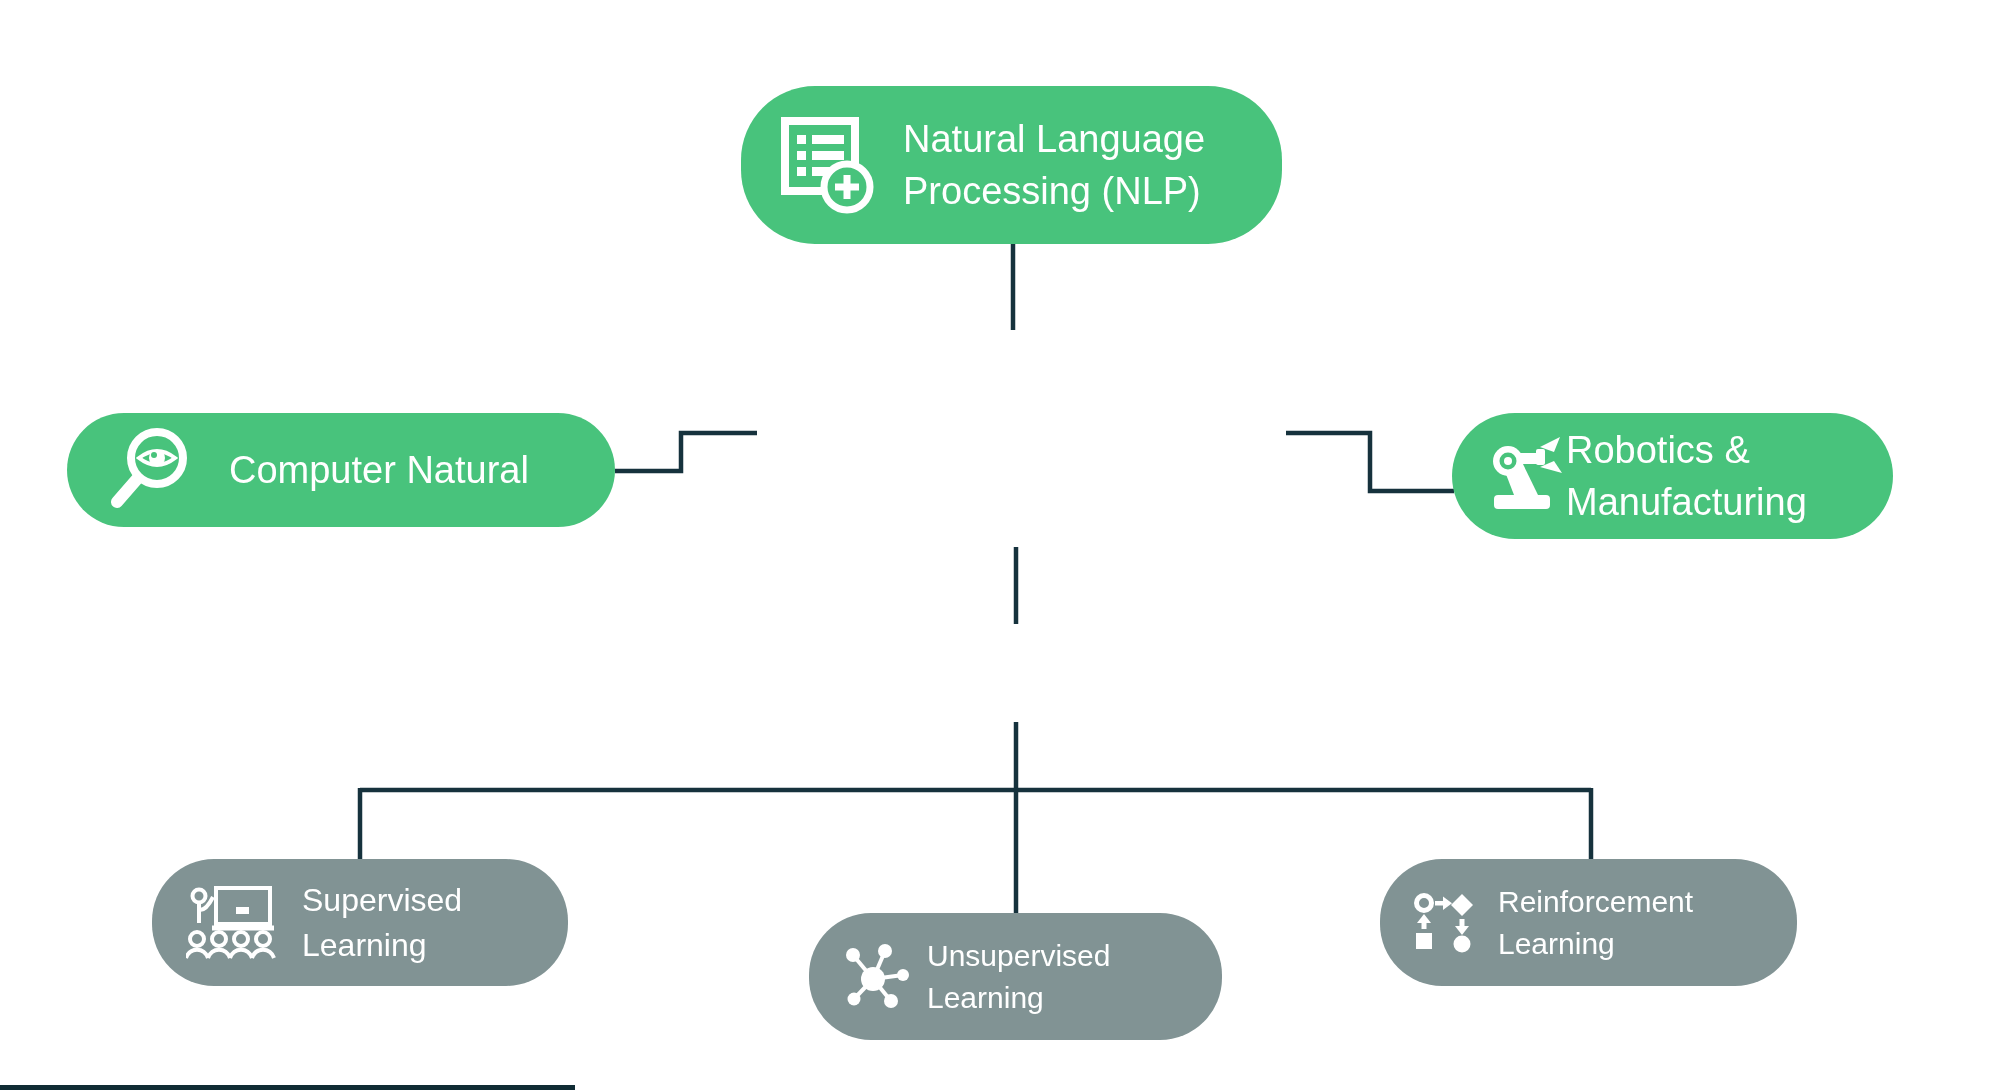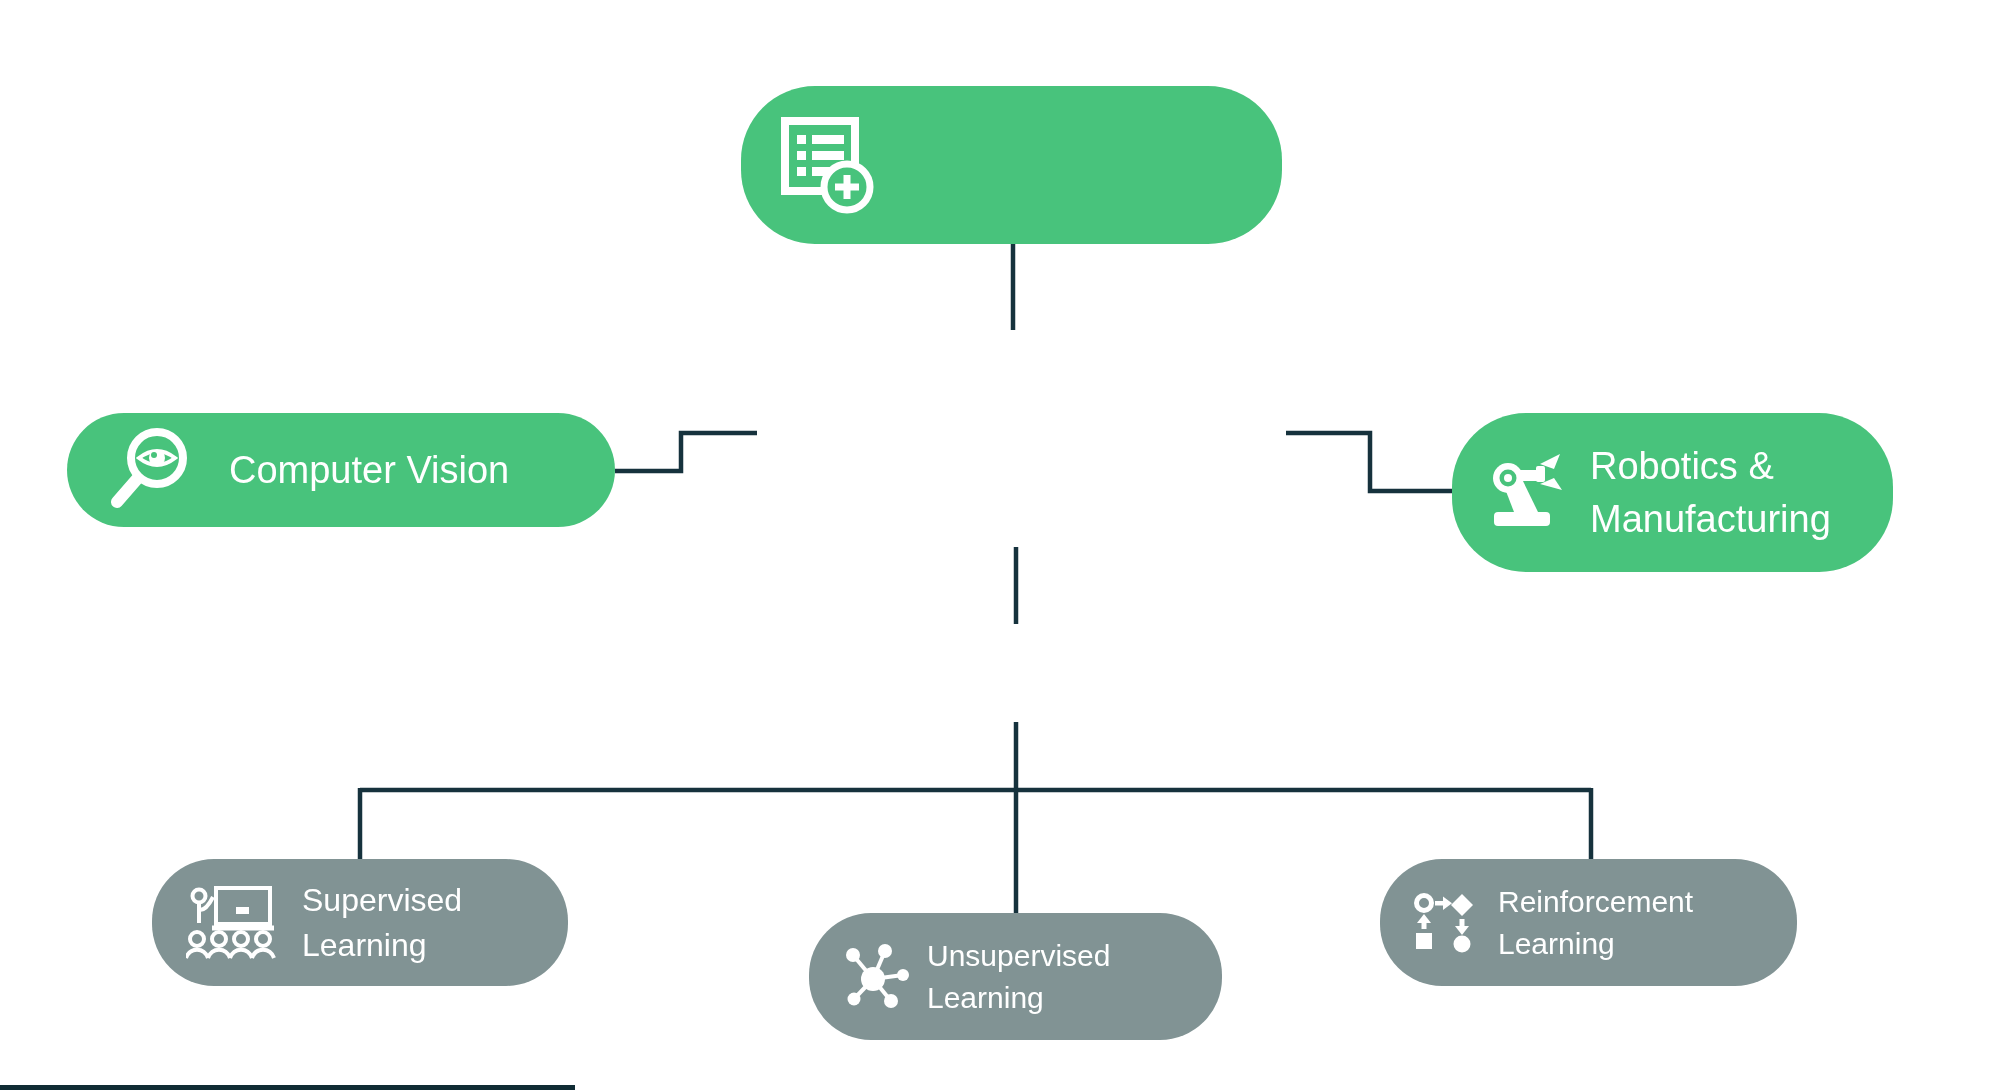--- a/index.html
+++ b/index.html
@@ -35,21 +35,21 @@
   }
   .node .icon { flex: 0 0 auto; display: block; line-height: 0; }
   .green { background: var(--green, #48c37c); }
   .dark  { background: var(--dark, #102c34); }
   .gray  { background: var(--gray, #819394); }
 
   
   #node-nlp          { left: 741px;  top: 86px;  width: 541px; height: 158px; border-radius: 74px;  padding-left: 34px;  gap: 24px; font-size: 38px; }
   #node-ai           { left: 753px;  top: 328px; width: 535px; height: 221px; border-radius: 111px; padding-left: 40px;  gap: 26px; font-size: 45px; }
   #node-cv           { left: 67px;   top: 413px; width: 548px; height: 114px; border-radius: 57px;  padding-left: 40px;  gap: 36px; font-size: 38px; }
-  #node-robotics     { left: 1452px; top: 413px; width: 441px; height: 159px; border-radius: 74px;  padding-left: 32px;  gap: 24px; font-size: 38px; }
+  #node-robotics     { left: 1452px; top: 413px; width: 441px; height: 126px; border-radius: 74px;  padding-left: 32px;  font-size: 38px; }
   #node-ml           { left: 760px;  top: 622px; width: 496px; height: 102px; border-radius: 51px;  padding-left: 40px;  gap: 22px; font-size: 38px; }
   #node-supervised   { left: 152px;  top: 859px; width: 416px; height: 127px; border-radius: 62px;  padding-left: 34px;  gap: 24px; font-size: 32px; }
   #node-unsupervised { left: 809px;  top: 913px; width: 413px; height: 127px; border-radius: 62px;  padding-left: 32px;  gap: 14px; font-size: 30px; }
   #node-reinforcement{ left: 1380px; top: 859px; width: 417px; height: 127px; border-radius: 62px;  padding-left: 32px;  gap: 22px; font-size: 30px; }
 
   .bottom-bar {
     position: absolute;
     left: 0; top: 1085px;
     width: 575px; height: 5px;
     background: var(--dark, #102c34);
@@ -80,34 +80,36 @@
         <rect x="22" y="38" width="9" height="9" fill="#fff"></rect>
         <rect x="22" y="54" width="9" height="9" fill="#fff"></rect>
         <rect x="37" y="22" width="32" height="9" fill="#fff"></rect>
         <rect x="37" y="38" width="32" height="9" fill="#fff"></rect>
         <rect x="37" y="54" width="18" height="9" fill="#fff"></rect>
         <circle cx="72" cy="74" r="23" fill="var(--green)" stroke="#fff" stroke-width="7"></circle>
         <rect x="60" y="70.5" width="24" height="7" fill="#fff"></rect>
         <rect x="68.5" y="62" width="7" height="24" fill="#fff"></rect>
       </svg>
     </span>
+    <span class="label">Natural Language
+Processing (NLP)</span>
   </div>
 
 
   <div class="node green" id="node-cv">
     <span class="icon">
       <svg width="86" height="92" viewBox="0 0 86 92">
         <circle cx="50" cy="34" r="26" fill="none" stroke="#fff" stroke-width="8"></circle>
         <line x1="30" y1="55" x2="10" y2="78" stroke="#fff" stroke-width="12" stroke-linecap="round"></line>
         <path d="M32 34 Q50 20 68 34 Q50 48 32 34 Z" fill="none" stroke="#fff" stroke-width="4"></path>
         <circle cx="50" cy="34" r="8" fill="#fff"></circle>
         <circle cx="47" cy="31" r="3" fill="var(--green)"></circle>
       </svg>
     </span>
-    <span class="label">Computer Vision</span>
+    <span class="label">Computer Natural</span>
   </div>
 
   <div class="node green" id="node-robotics">
     <span class="icon">
       <svg width="82" height="82" viewBox="0 0 82 82" fill="#fff">
         <rect x="10" y="60" width="56" height="14" rx="4"></rect>
         <path d="M20 34 L38 27 L54 60 L30 60 Z"></path>
         <rect x="34" y="18" width="22" height="11" rx="2"></rect>
         <rect x="52" y="14" width="9" height="16" rx="2"></rect>
         <path d="M56 12 L76 2 L70 17 Z"></path>

